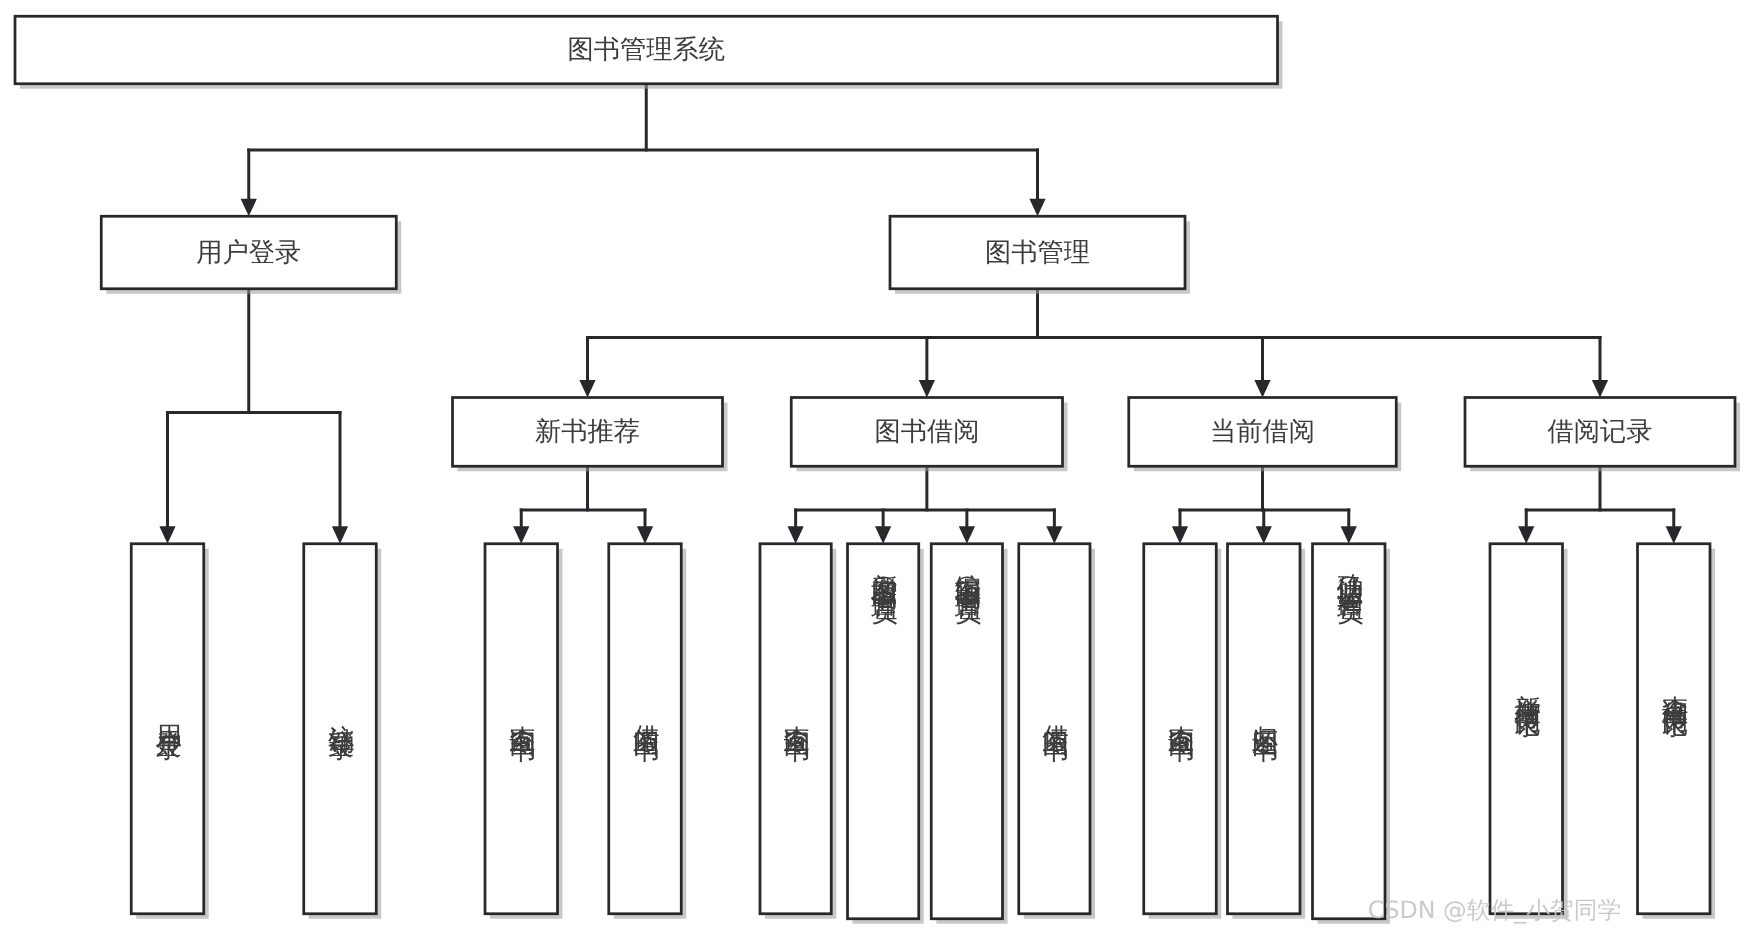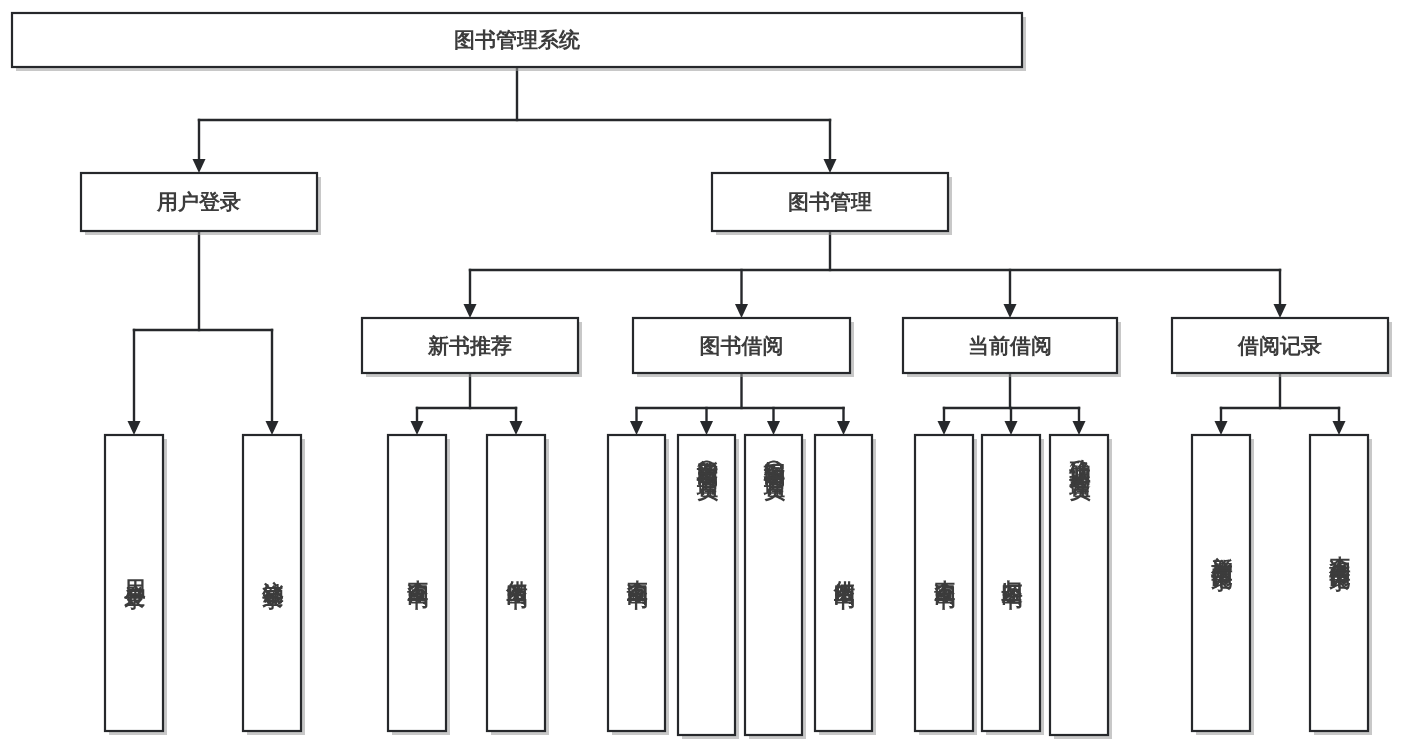--- a/index.html
+++ b/index.html
@@ -13,21 +13,20 @@
     position: relative;
     overflow: hidden;
     font-family: "DejaVu Sans", "Liberation Sans", sans-serif;
   }
   #chart-root {
     position: absolute;
     left: 0;
     top: 0;
     width: 1305px;
     height: 747px;
-    font-weight: bold;
   }
   .node-box {
     fill: #ffffff;
     stroke: #26282b;
     stroke-width: 2.2;
   }
   .node-shadow {
     fill: #9a9a9a;
     opacity: 0.55;
   }
@@ -232,13 +231,14 @@
       <div class="vlabel" style="left: 625.5px; width: 22px; top: 563px; height: 96px;">查询图书</div>
       <div class="vlabel" style="left: 695.5px; width: 22px; top: 442px; height: 290px;">新增图书（管理员）</div>
       <div class="vlabel" style="left: 762.5px; width: 22px; top: 442px; height: 290px;">编辑图书（管理员）</div>
       <div class="vlabel" style="left: 832.5px; width: 22px; top: 563px; height: 96px;">借阅图书</div>
       <div class="vlabel" style="left: 933px; width: 22px; top: 563px; height: 96px;">查询图书</div>
       <div class="vlabel" style="left: 1000px; width: 22px; top: 563px; height: 96px;">归还图书</div>
       <div class="vlabel" style="left: 1068px; width: 22px; top: 442px; height: 290px;">确认归还（管理员）</div>
       <div class="vlabel" style="left: 1210px; width: 22px; top: 539px; height: 144px;">新增借阅记录</div>
       <div class="vlabel" style="left: 1328px; width: 22px; top: 539px; height: 144px;">查询借阅记录</div>
     </div>
+  <div class="watermark">CSDN @软件_小贺同学</div>
 </div>
 
 </body></html>

